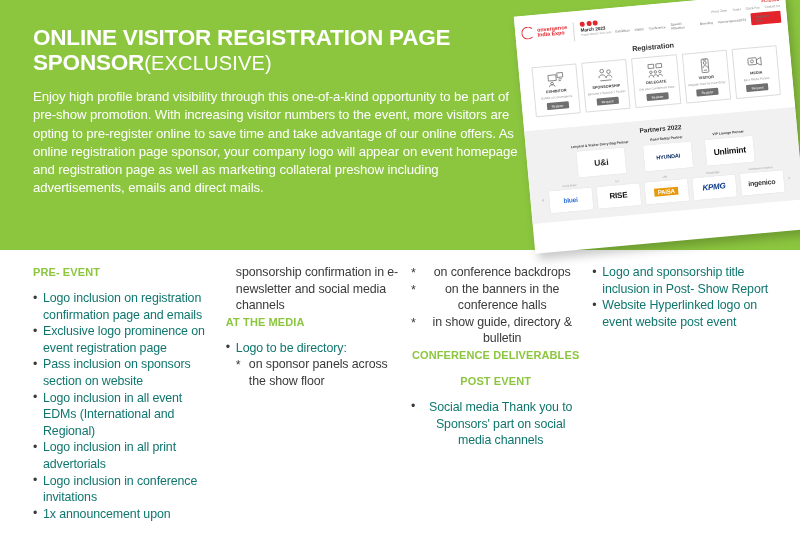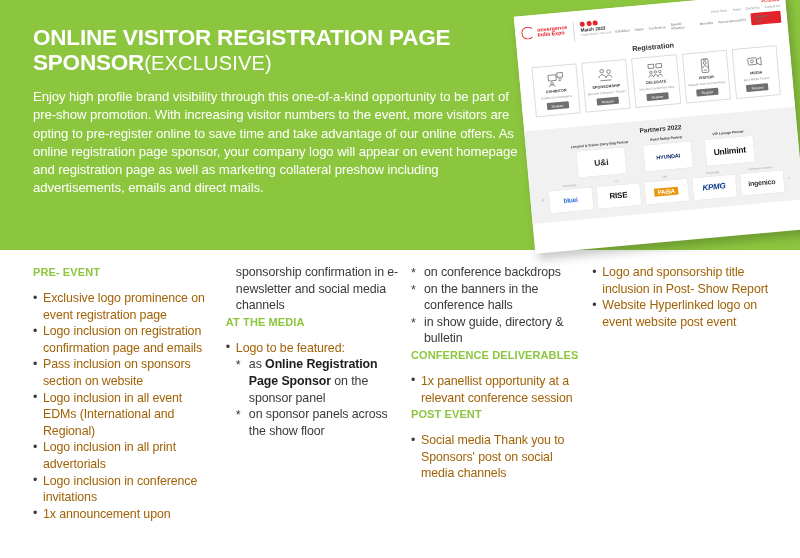--- a/index.html
+++ b/index.html
@@ -113,33 +113,33 @@
 
   
   .content {
     position:absolute; left:0; top:250px; width:800px; height:308px;
     padding:14px 10px 0 33px;
   }
   .cols { display:flex; align-items:flex-start; }
   .col { padding-right:12px; }
   .col-1 { width:200px; }
   .col-2 { width:192px; }
-  .col-3 { width:188px; }
+  .col-3 { width:188px;text-align:center; }
   .col-4 { width:205px; }
 
   .sec-head {
     color:#8CC63F; font-size:11px; font-weight:bold; line-height:17px;
     letter-spacing:0.1px; margin:0 0 9px 0;
   }
   .sec-head.gap { margin-top:0; }
 
   ul.bl { list-style:none; }
   ul.bl > li {
     position:relative; padding-left:10px; margin-bottom:0px;
-    font-size:12.4px; line-height:16.6px; color:#a16207; letter-spacing:-0.1px;
+    font-size:12.4px; line-height:16.6px; color:#0f766e; letter-spacing:-0.1px;
   }
   ul.bl > li::before {
     content:"\2022"; position:absolute; left:0; top:-0.5px; color:#3a3a3a; font-size:12.4px;
   }
 
   ul.sub { list-style:none; margin-left:10px; }
   ul.sub > li {
     position:relative; padding-left:13px;
     font-size:12.4px; line-height:16.6px; color:#3a3a3a; letter-spacing:-0.1px;
   }
@@ -349,55 +349,51 @@
     </div>
 
   </div>
 
   <div class="content">
     <div class="cols">
 
       <div class="col col-1">
         <div class="sec-head">PRE- EVENT</div>
         <ul class="bl">
+          <li>Logo inclusion on registration confirmation page and emails</li>
           <li>Exclusive logo prominence on event registration page</li>
-          <li>Logo inclusion on registration confirmation page and emails</li>
           <li>Pass inclusion on sponsors section on website</li>
           <li>Logo inclusion in all event EDMs (International and Regional)</li>
           <li>Logo inclusion in all print advertorials</li>
           <li>Logo inclusion in conference invitations</li>
           <li>1x announcement upon</li>
         </ul>
       </div>
 
       <div class="col col-2">
         <div class="plain">sponsorship confirmation in e-newsletter and social media channels</div>
         <div class="sec-head gap">AT THE MEDIA</div>
         <ul class="bl">
-          <li>Logo to be featured:</li>
+          <li>Logo to be directory:</li>
         </ul>
         <ul class="sub">
-          <li><span>as </span><b>Online Registration Page Sponsor</b><span> on the sponsor panel</span></li>
           <li>on sponsor panels across the show floor</li>
         </ul>
       </div>
 
       <div class="col col-3">
         <ul class="sub" style="margin-left:0">
           <li>on conference backdrops</li>
           <li>on the banners in the conference halls</li>
           <li>in show guide, directory &amp; bulletin</li>
         </ul>
         <div class="sec-head gap">CONFERENCE DELIVERABLES</div>
-        <ul class="bl">
-          <li>1x panellist opportunity at a relevant conference session</li>
-        </ul>
         <div class="sec-head gap">POST EVENT</div>
         <ul class="bl">
-          <li>Social media Thank you to Sponsors' post on social media channels</li>
+          <li>Social media Thank you to Sponsors' part on social media channels</li>
         </ul>
       </div>
 
       <div class="col col-4">
         <ul class="bl">
           <li>Logo and sponsorship title inclusion in Post- Show Report</li>
           <li>Website Hyperlinked logo on event website post event</li>
         </ul>
       </div>
 

